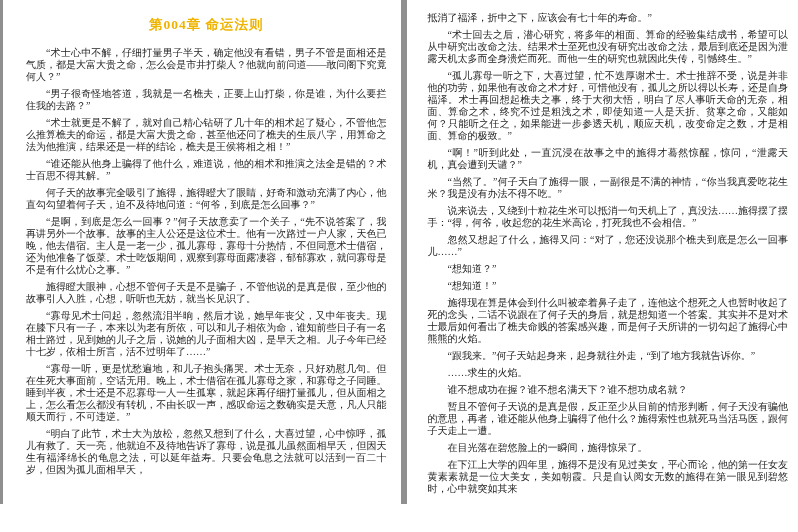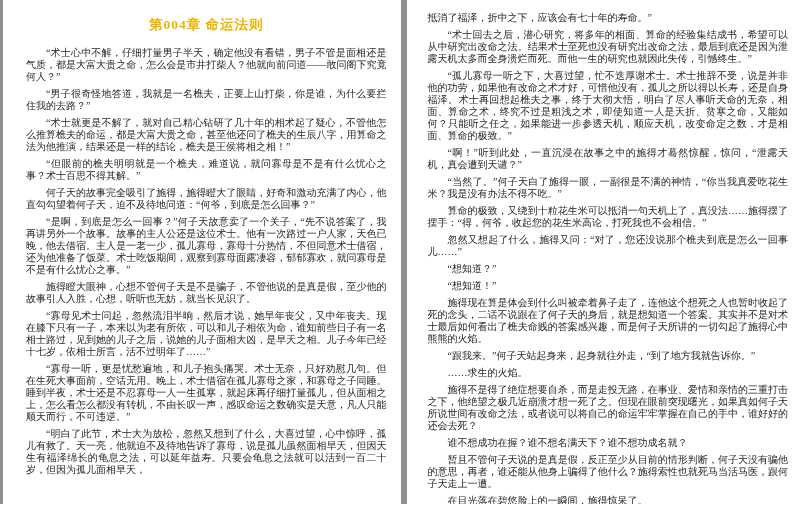--- a/index.html
+++ b/index.html
@@ -39,46 +39,45 @@
 
 <div class="reader">
   <div class="edge-bar"></div>
 
   <div class="page left">
     <div class="chapter-title">第004章 命运法则</div>
     <div>
         <p class="para">“术士心中不解，仔细打量男子半天，确定他没有看错，男子不管是面相还是气质，都是大富大贵之命，怎么会是市井打柴人？他就向前问道——敢问阁下究竟何人？”</p>
         <p class="para">“男子很奇怪地答道，我就是一名樵夫，正要上山打柴，你是谁，为什么要拦住我的去路？”</p>
         <p class="para">“术士就更是不解了，就对自己精心钻研了几十年的相术起了疑心，不管他怎么推算樵夫的命运，都是大富大贵之命，甚至他还问了樵夫的生辰八字，用算命之法为他推演，结果还是一样的结论，樵夫是王侯将相之相！”</p>
-        <p class="para">“但眼前的樵夫明明就是一个樵夫，难道说，就问寡母是不是有什么忧心之事？术士百思不得其解。”</p>
+        <p class="para">“谁还能从他身上骗得了他什么，难道说，他的相术和推演之法全是错的？术士百思不得其解。”</p>
         <p class="para">何子天的故事完全吸引了施得，施得瞪大了眼睛，好奇和激动充满了内心，他直勾勾望着何子天，迫不及待地问道：“何爷，到底是怎么回事？”</p>
         <p class="para">“是啊，到底是怎么一回事？”何子天故意卖了一个关子，“先不说答案了，我再讲另外一个故事。故事的主人公还是这位术士。他有一次路过一户人家，天色已晚，他去借宿。主人是一老一少，孤儿寡母，寡母十分热情，不但同意术士借宿，还为他准备了饭菜。术士吃饭期间，观察到寡母面露凄容，郁郁寡欢，就问寡母是不是有什么忧心之事。”</p>
         <p class="para">施得瞪大眼神，心想不管何子天是不是骗子，不管他说的是真是假，至少他的故事引人入胜，心想，听听也无妨，就当长见识了。</p>
         <p class="para">“寡母见术士问起，忽然流泪半晌，然后才说，她早年丧父，又中年丧夫。现在膝下只有一子，本来以为老有所依，可以和儿子相依为命，谁知前些日子有一名相士路过，见到她的儿子之后，说她的儿子面相大凶，是早夭之相。儿子今年已经十七岁，依相士所言，活不过明年了……”</p>
         <p class="para">“寡母一听，更是忧愁遍地，和儿子抱头痛哭。术士无奈，只好劝慰几句。但在生死大事面前，空话无用。晚上，术士借宿在孤儿寡母之家，和寡母之子同睡。睡到半夜，术士还是不忍寡母一人一生孤寒，就起床再仔细打量孤儿，但从面相之上，怎么看怎么都没有转机，不由长叹一声，感叹命运之数确实是天意，凡人只能顺天而行，不可违逆。”</p>
         <p class="para">“明白了此节，术士大为放松，忽然又想到了什么，大喜过望，心中惊呼，孤儿有救了。天一亮，他就迫不及待地告诉了寡母，说是孤儿虽然面相早夭，但因天生有福泽绵长的龟息之法，可以延年益寿。只要会龟息之法就可以活到一百二十岁，但因为孤儿面相早夭，</p>
       </div>
   </div>
 
   <div class="divider"></div>
 
   <div class="page right">
     <div>
         <p class="para continuation">抵消了福泽，折中之下，应该会有七十年的寿命。”</p>
         <p class="para">“术士回去之后，潜心研究，将多年的相面、算命的经验集结成书，希望可以从中研究出改命之法。结果术士至死也没有研究出改命之法，最后到底还是因为泄露天机太多而全身溃烂而死。而他一生的研究也就因此失传，引憾终生。”</p>
         <p class="para">“孤儿寡母一听之下，大喜过望，忙不迭厚谢术士。术士推辞不受，说是并非他的功劳，如果他有改命之术才好，可惜他没有，孤儿之所以得以长寿，还是自身福泽。术士再回想起樵夫之事，终于大彻大悟，明白了尽人事听天命的无奈，相面、算命之术，终究不过是粗浅之术，即使知道一人是夭折、贫寒之命，又能如何？只能听之任之，如果能进一步参透天机，顺应天机，改变命定之数，才是相面、算命的极致。”</p>
         <p class="para">“啊！”听到此处，一直沉浸在故事之中的施得才蓦然惊醒，惊问，“泄露天机，真会遭到天谴？”</p>
         <p class="para">“当然了。”何子天白了施得一眼，一副很是不满的神情，“你当我真爱吃花生米？我是没有办法不得不吃。”</p>
-        <p class="para">算命的极致，又绕到十粒花生米可以抵消一句天机上了，真没法……施得摆了摆手：“得，何爷，收起您的花生米高论，打死我也不会相信。”</p>
+        <p class="para">说来说去，又绕到十粒花生米可以抵消一句天机上了，真没法……施得摆了摆手：“得，何爷，收起您的花生米高论，打死我也不会相信。”</p>
         <p class="para">忽然又想起了什么，施得又问：“对了，您还没说那个樵夫到底是怎么一回事儿……”</p>
         <p class="para">“想知道？”</p>
         <p class="para">“想知道！”</p>
         <p class="para">施得现在算是体会到什么叫被牵着鼻子走了，连他这个想死之人也暂时收起了死的念头，二话不说跟在了何子天的身后，就是想知道一个答案。其实并不是对术士最后如何看出了樵夫命贱的答案感兴趣，而是何子天所讲的一切勾起了施得心中熊熊的火焰。</p>
         <p class="para">“跟我来。”何子天站起身来，起身就往外走，“到了地方我就告诉你。”</p>
         <p class="para">……求生的火焰。</p>
-        <p class="para">施得不是得了绝症想要自杀，而是走投无路，在事业、爱情和亲情的三重打击之下，他绝望之极几近崩溃才想一死了之。但现在眼前突现曙光，如果真如何子天所说世间有改命之法，或者说可以将自己的命运牢牢掌握在自己的手中，谁好好的还会去死？</p>
         <p class="para">谁不想成功在握？谁不想名满天下？谁不想功成名就？</p>
         <p class="para">暂且不管何子天说的是真是假，反正至少从目前的情形判断，何子天没有骗他的意思，再者，谁还能从他身上骗得了他什么？施得索性也就死马当活马医，跟何子天走上一遭。</p>
         <p class="para">在目光落在碧悠脸上的一瞬间，施得惊呆了。</p>
         <p class="para">在下江上大学的四年里，施得不是没有见过美女，平心而论，他的第一任女友黄素素就是一位大美女，美如朝霞。只是自认阅女无数的施得在第一眼见到碧悠时，心中就突如其来</p>
       </div>
   </div>
 </div>
 
 </body></html>

